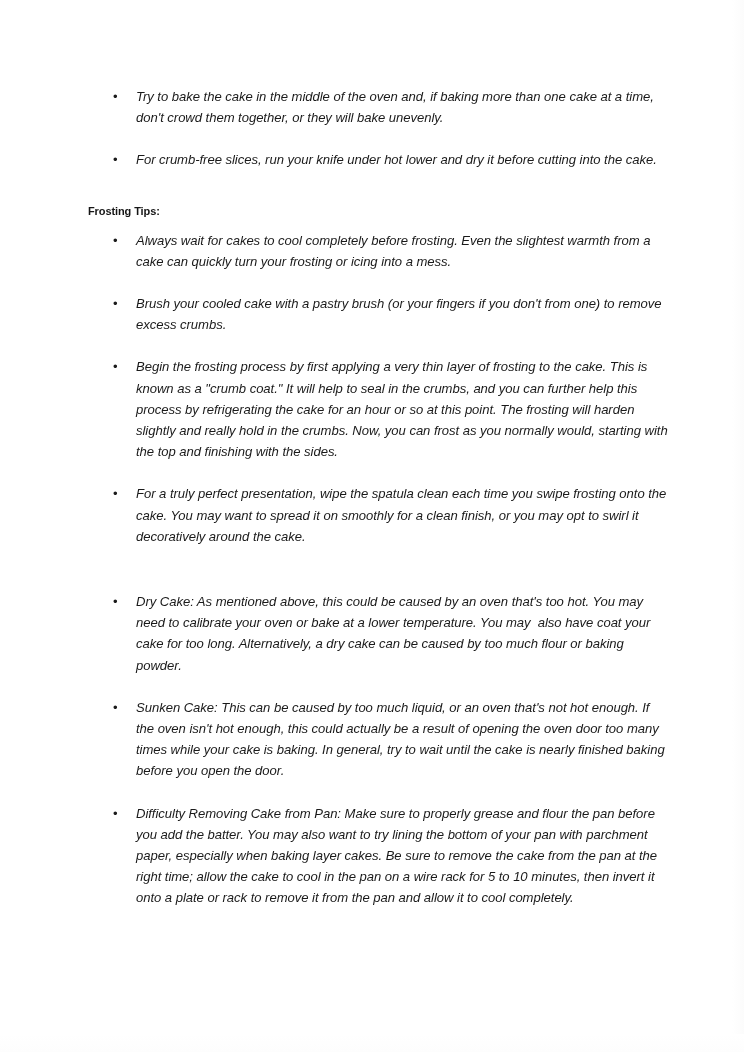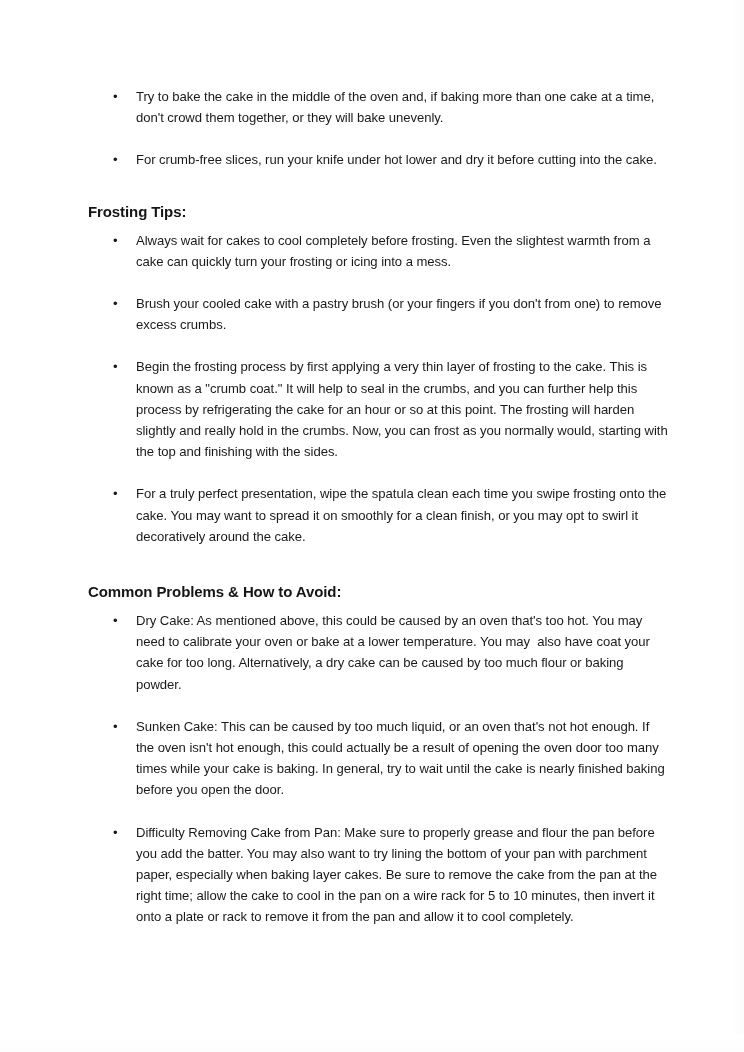--- a/index.html
+++ b/index.html
@@ -45,21 +45,21 @@
   }
 
   .content {
     position: absolute;
     left: 88px;
     top: 86px;
     width: 580px;
   }
 
   .section-heading {
-    font-size: 15px;
+    font-size: 11px;
     font-weight: bold;
     color: #161616;
     letter-spacing: -0.1px;
     line-height: 19px;
     margin: 0;
     padding: 0;
   }
 
   .bullet-list {
     list-style: none;
@@ -87,20 +87,21 @@
     left: 25px;
     top: 0;
     font-size: 13.1px;
     line-height: 21.2px;
     color: #1a1a1a;
   }
 
   .bullet-text {
     display: block;
     white-space: pre-wrap;
+    font-style: italic;
   }
 
   
   .block-gap-heading {
     height: 31px;
   }
 
   .block-gap-after-heading {
     height: 9px;
   }
@@ -150,21 +151,20 @@
         <span class="bullet-text">Begin the frosting process by first applying a very thin layer of frosting to the cake. This is known as a "crumb coat." It will help to seal in the crumbs, and you can further help this process by refrigerating the cake for an hour or so at this point. The frosting will harden slightly and really hold in the crumbs. Now, you can frost as you normally would, starting with the top and finishing with the sides.</span>
       </li>
       <li class="bullet-item">
         <span class="bullet-marker">•</span>
         <span class="bullet-text">For a truly perfect presentation, wipe the spatula clean each time you swipe frosting onto the cake. You may want to spread it on smoothly for a clean finish, or you may opt to swirl it decoratively around the cake.</span>
       </li>
     </ul>
 
     <div class="block-gap-section"></div>
 
-    <h2 class="section-heading">Common Problems &amp; How to Avoid:</h2>
 
     <div class="block-gap-after-heading"></div>
 
     <ul class="bullet-list">
       <li class="bullet-item">
         <span class="bullet-marker">•</span>
         <span class="bullet-text">Dry Cake: As mentioned above, this could be caused by an oven that's too hot. You may need to calibrate your oven or bake at a lower temperature. You may  also have coat your cake for too long. Alternatively, a dry cake can be caused by too much flour or baking powder.</span>
       </li>
       <li class="bullet-item">
         <span class="bullet-marker">•</span>

